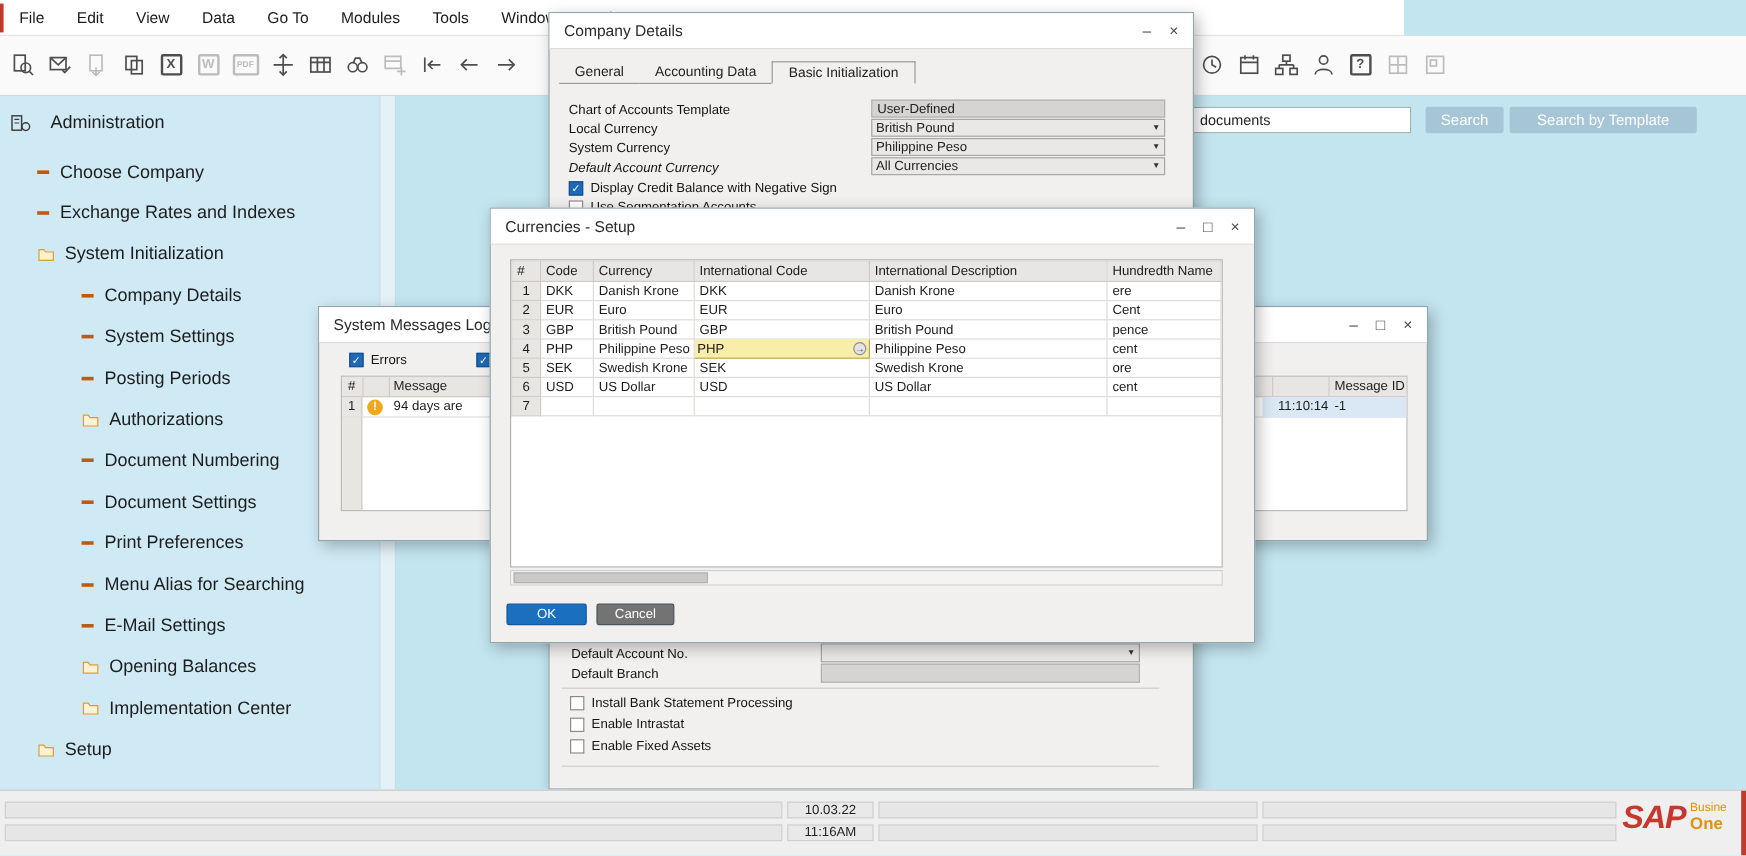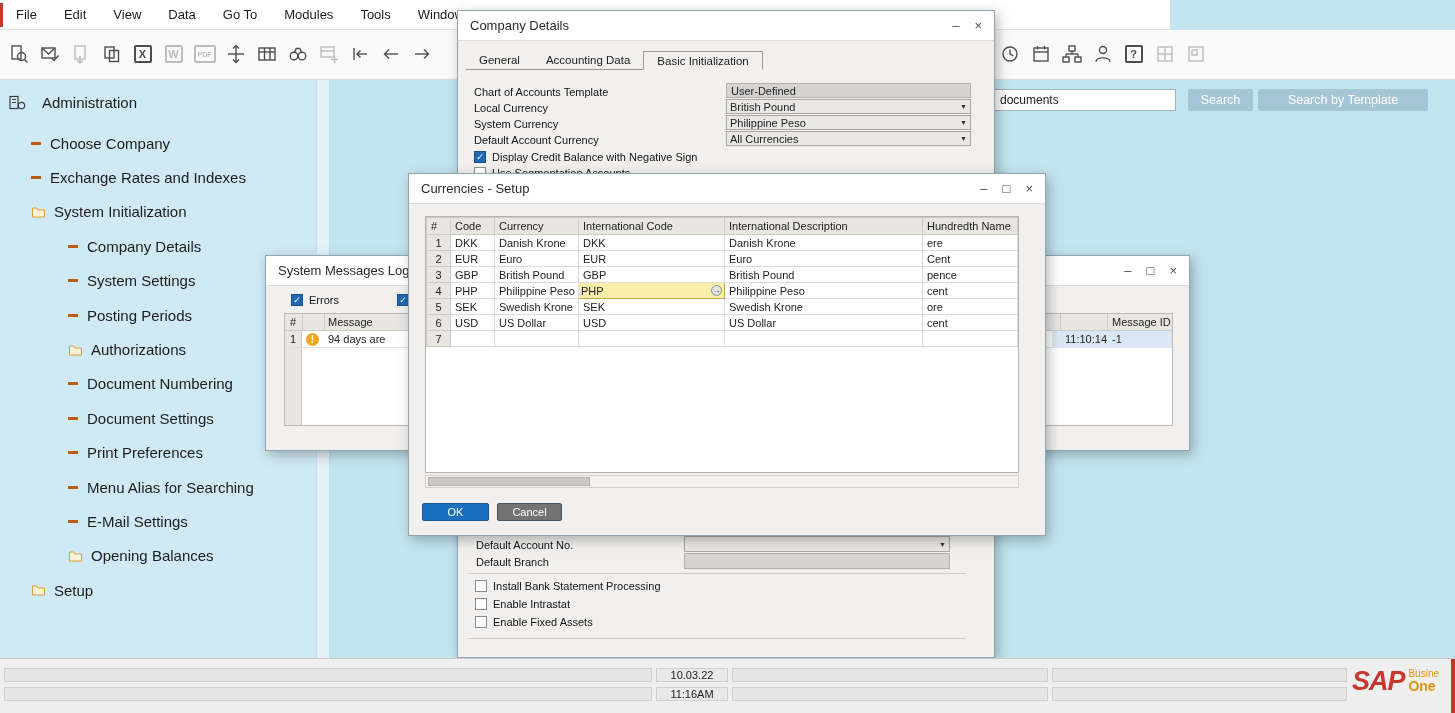--- a/index.html
+++ b/index.html
@@ -324,35 +324,43 @@
         <span>E-Mail Settings</span>
       </div>
     <div class="titem lv2">
         <span class="foldico">
           <svg width="15" height="12" viewBox="0 0 14 12">
             <path d="M1 3 L1 11 L13 11 L13 4 L6.5 4 L5 2 L1 2 Z" fill="#fdf1d8" stroke="#dd9f33"></path>
           </svg>
         </span>
         <span>Opening Balances</span>
       </div>
+    <div class="titem lv2">
+        <span class="foldico">
+          <svg width="15" height="12" viewBox="0 0 14 12">
+            <path d="M1 3 L1 11 L13 11 L13 4 L6.5 4 L5 2 L1 2 Z" fill="#fdf1d8" stroke="#dd9f33"></path>
+          </svg>
+        </span>
+        <span>Implementation Center</span>
+      </div>
     <div class="titem lv1">
         <span class="foldico">
           <svg width="15" height="12" viewBox="0 0 14 12">
             <path d="M1 3 L1 11 L13 11 L13 4 L6.5 4 L5 2 L1 2 Z" fill="#fdf1d8" stroke="#dd9f33"></path>
           </svg>
         </span>
         <span>Setup</span>
       </div>
   </div>
 
   <input class="searchinput" value="documents" style="">
   <div class="sbtn" style="left:1188px;width:65px;">
       <span>Search</span>
     </div>
-  <div class="sbtn" style="left:1258px;width:170px;">
+  <div class="sbtn" style="left:1258px;width:156px;">
       <span>Search by Template</span>
     </div>
 
   <div class="win" style="left:457px;top:10px;width:538px;height:648px;z-index:10;">
     <div class="titlebar">
       <span>Company Details</span>
       <span class="winctl">
         <span>–</span>
         <span>×</span>
       </span>
@@ -371,21 +379,21 @@
     <div class="abs flabel" style="left:16px;top:91px;">Local Currency</div>
     <div class="abs fdrop" style="left:268px;top:88px;width:245px;height:15px;">
         <span class="dval">British Pound</span>
       </div>
 
     <div class="abs flabel" style="left:16px;top:107px;">System Currency</div>
     <div class="abs fdrop" style="left:268px;top:104px;width:245px;height:15px;">
         <span class="dval">Philippine Peso</span>
       </div>
 
-    <div class="abs flabel" style="left:16px;top:123px;">Default Account Currency</div>
+    <div class="abs flabel" style="left:16px;top:123px;font-style:italic;">Default Account Currency</div>
     <div class="abs fdrop" style="left:268px;top:120px;width:245px;height:15px;">
         <span class="dval">All Currencies</span>
       </div>
 
     <div class="abs cbrow" style="left:16px;top:140px;">
       <span class="cb checked"></span>
       <span class="cblabel">Display Credit Balance with Negative Sign</span>
     </div>
     <div class="abs cbrow" style="left:16px;top:156px;">
       <span class="cb"></span>

